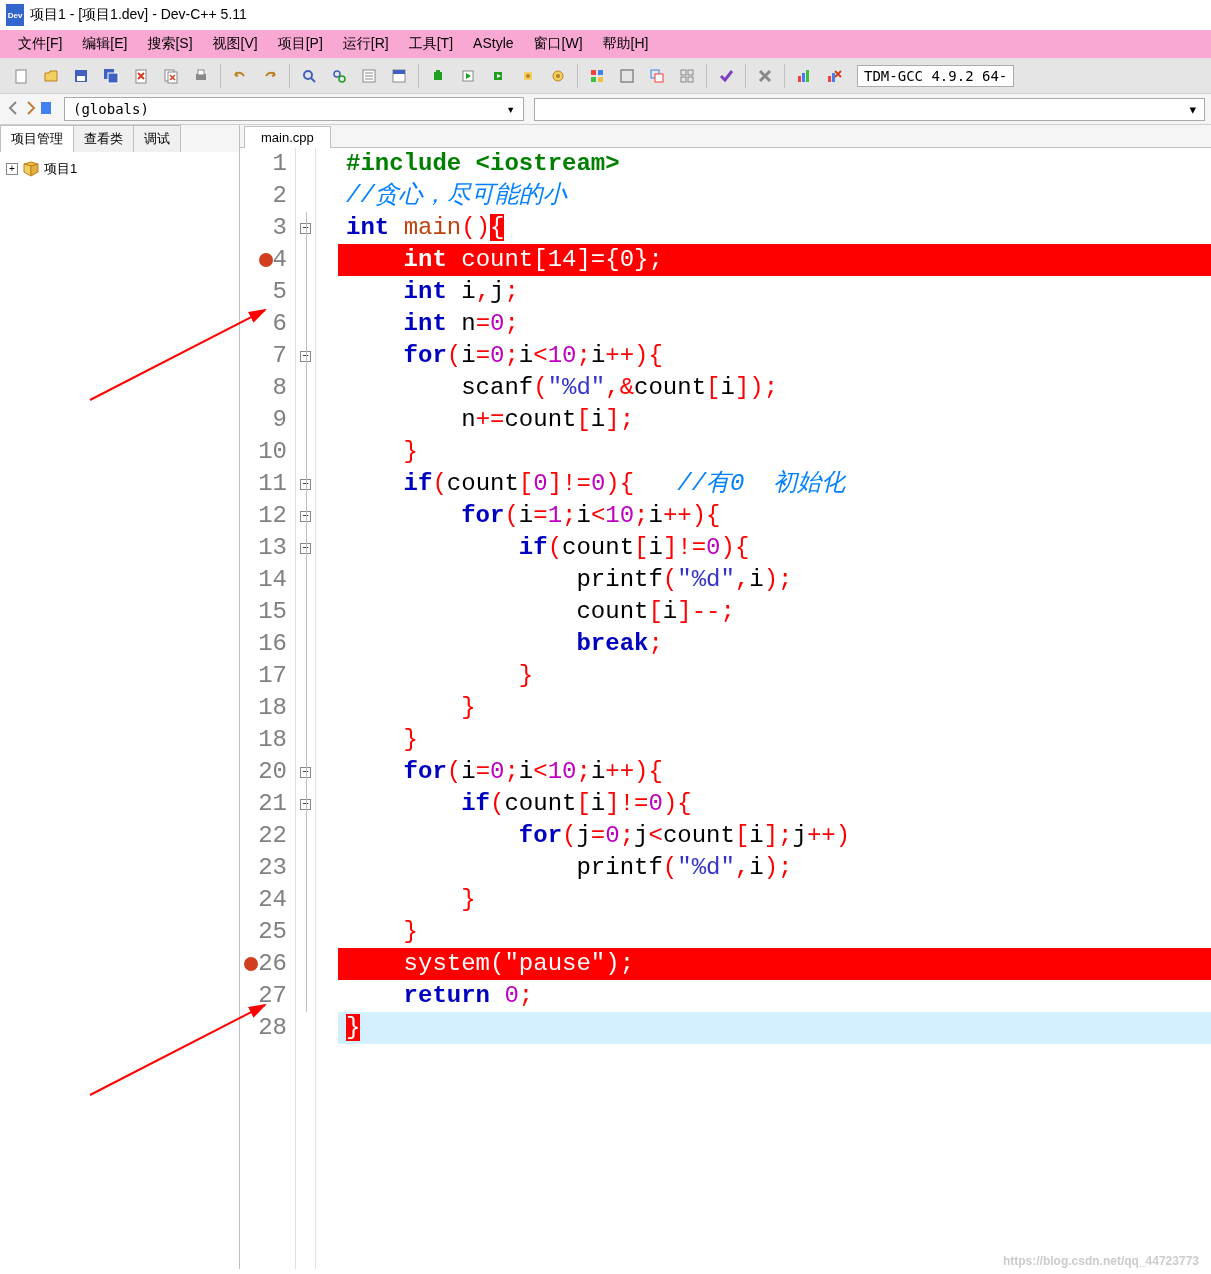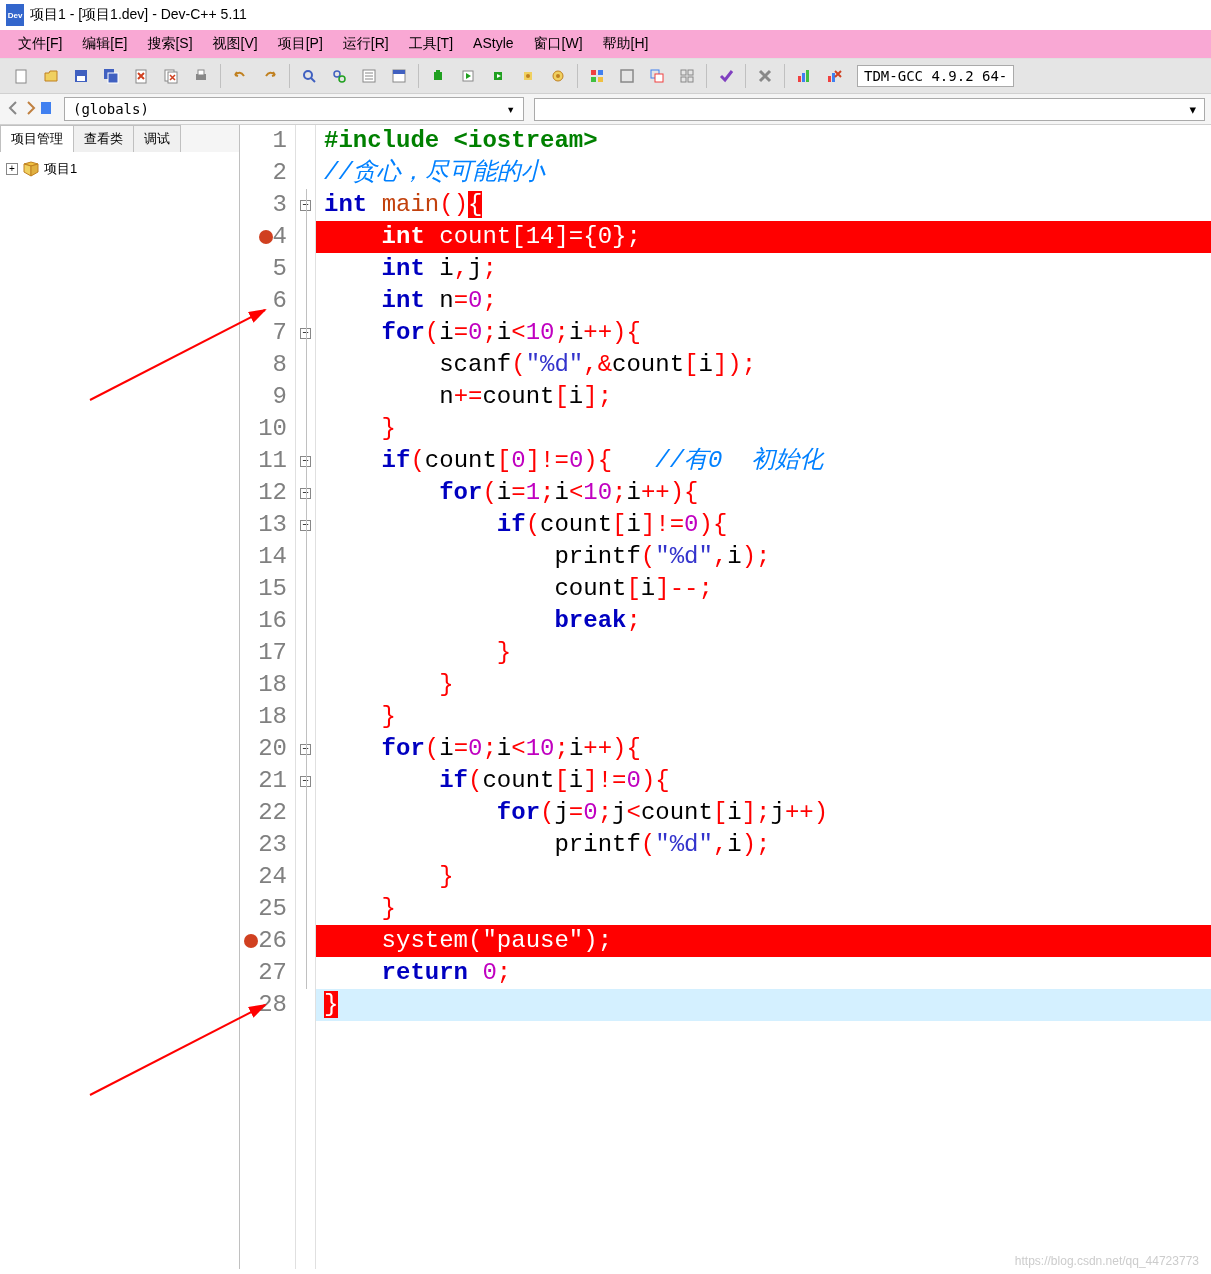--- a/index.html
+++ b/index.html
@@ -28,35 +28,35 @@
 .editor-area{flex:1;display:flex;flex-direction:column;position:relative;}
 .file-tabs{display:flex;background:#f5f5f5;padding-left:4px;border-bottom:1px solid #c0c0c0;}
 .file-tab{padding:3px 16px;border:1px solid #c0c0c0;border-bottom:none;background:#fff;font-size:13px;position:relative;top:1px;}
 .code{flex:1;font-family:Consolas,"Courier New",monospace;font-size:24px;line-height:32px;display:flex;overflow:hidden;}
 .gutter{width:56px;text-align:right;padding-right:8px;color:#808080;background:#fff;border-right:1px solid #e0e0e0;}
 .gutter .ln{height:32px;}
 .fold{width:20px;background:#fff;border-right:1px solid #e0e0e0;}
 .fold .fcell{height:32px;display:flex;align-items:center;justify-content:center;position:relative;}
 .fold .fbox{width:11px;height:11px;border:1px solid #888;display:flex;align-items:center;justify-content:center;font-size:11px;line-height:1;background:#fff;}
 .fold .fline::before{content:"";position:absolute;left:50%;top:0;bottom:0;width:1px;background:#c0c0c0;}
-.src{flex:1;white-space:pre;position:relative;}
+.src{flex:1;white-space:pre;position:relative;margin-left:22px;}
 .src .row{height:32px;padding-left:8px;}
 .src .hl{background:#ff0000;color:#fff;}
 .src .hl .kw,.src .hl .s,.src .hl .n,.src .hl .p,.src .hl .fn{color:#fff !important;}
 .kw{color:#0000c0;font-weight:bold;}
 .pp{color:#008000;font-weight:bold;}
 .cm{color:#0080ff;font-style:italic;}
 .s{color:#3333cc;}
 .n{color:#c000c0;}
 .p{color:#ff0000;}
 .fn{color:#c2410c;}
 .cur{background:#d4f0ff;}
 .arrow{position:absolute;pointer-events:none;}
 .bpico{width:14px;height:14px;border-radius:50%;background:#d04020;display:inline-block;vertical-align:middle;}
-.watermark{position:absolute;bottom:6px;right:12px;color:#ccc;font-size:12px;font-family:Arial;}
+.watermark{position:absolute;bottom:6px;right:12px;color:#ccc;font-size:12px;font-family:Arial;font-weight:bold;}
 </style>
 </head>
 <body>
 
 <div class="titlebar">
   <div class="app-icon">Dev</div>
   <div class="title">项目1 - [项目1.dev] - Dev-C++ 5.11</div>
 </div>
 
 <div class="menubar" id="menubar">
@@ -277,20 +277,23 @@
               <path d="M2 4 L2 12 L9 16 L9 6 Z" fill="#f0d060" stroke="#c08020"></path>
               <path d="M16 4 L16 12 L9 16 L9 6 Z" fill="#e0b040" stroke="#c08020"></path>
             </svg>
           </span>
         <span>项目1</span>
       </div>
     </div>
   </div>
 
   <div class="editor-area">
+    <div class="file-tabs">
+      <div class="file-tab">main.cpp</div>
+    </div>
     <div class="code">
       <div class="gutter" id="gutter">
           <div class="ln">1</div>
           <div class="ln">2</div>
           <div class="ln">3</div>
           <div class="ln"><span class="bpico"></span>4</div>
           <div class="ln">5</div>
           <div class="ln">6</div>
           <div class="ln">7</div>
           <div class="ln">8</div>

